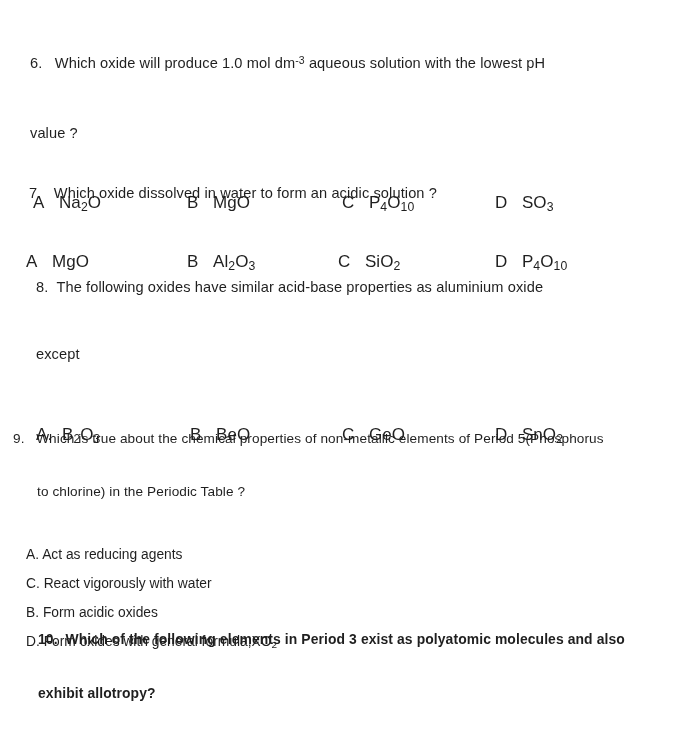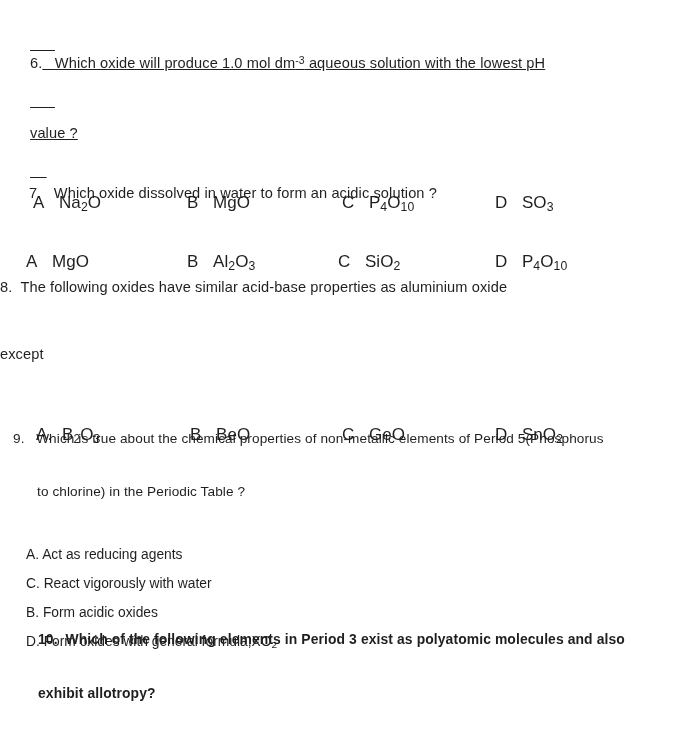--- a/index.html
+++ b/index.html
@@ -66,33 +66,33 @@
     vertical-align: -0.22em;
     line-height: 0;
   }
   sup {
     font-size: 0.72em;
     vertical-align: 0.42em;
     line-height: 0;
   }
 
   
-  #q6 { top: 16px; text-decoration: underline; }
+  #q6 { top: 16px; }
   #q6 .stem { padding-left: 30px; }
   #q6 .stem .l2 { margin-top: 13px; display: block; }
   #q6 .opt-row { margin-top: 11px; }
 
   
   #q7 { top: 146px; }
   #q7 .stem { padding-left: 29px; }
   #q7 .opt-row { margin-top: 10px; }
 
   
   #q8 { top: 240px; }
-  #q8 .stem { }
+  #q8 .stem { padding-left: 36px; }
   #q8 .stem .l2 { margin-top: 10px; display: block; }
   #q8 .opt-row { margin-top: 22px; }
 
   
   #q9 { top: 395px; }
   #q9 .stem {
     padding-left: 13px;
     font-size: 13.6px;
     line-height: 17.5px;
   }

